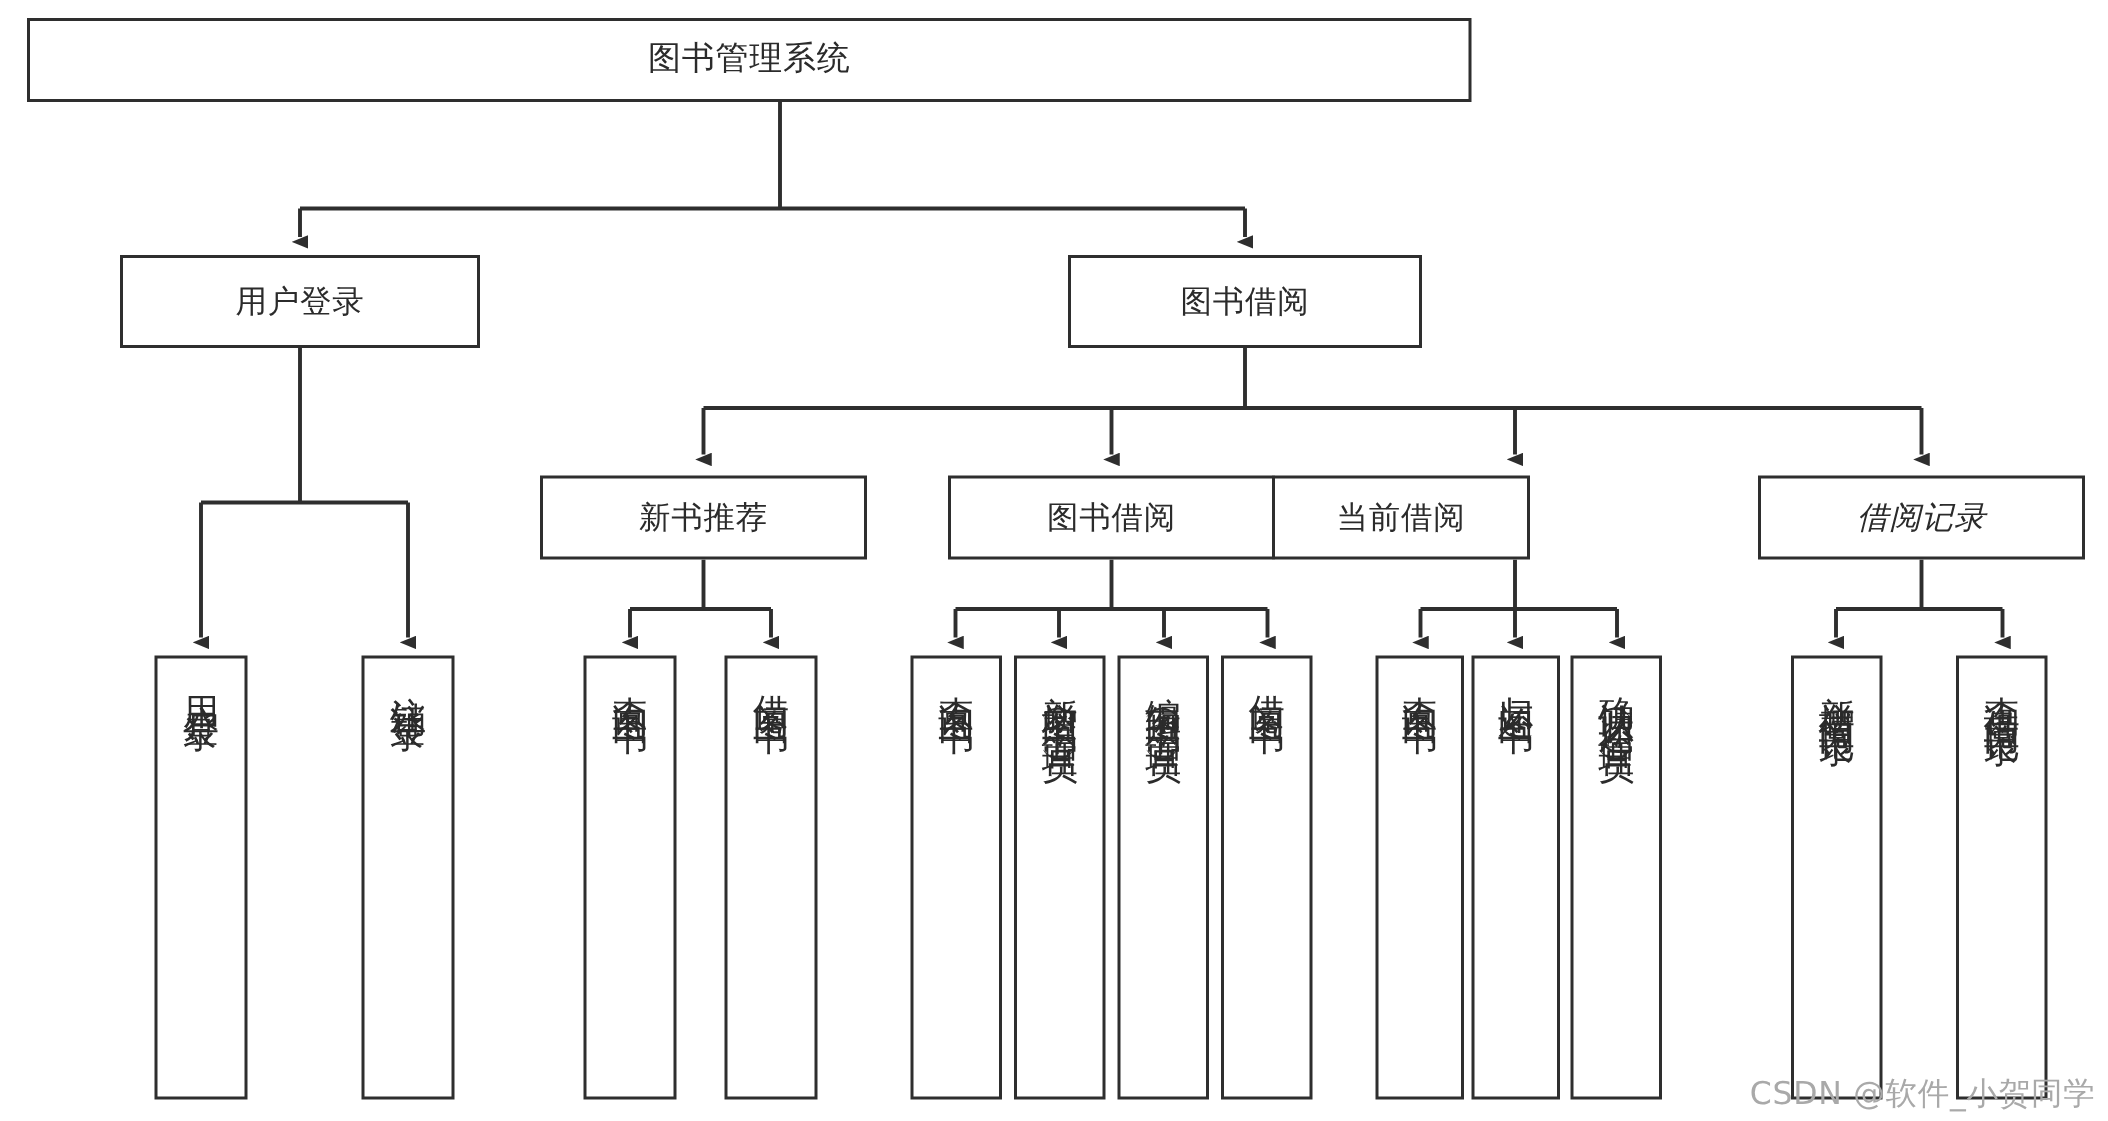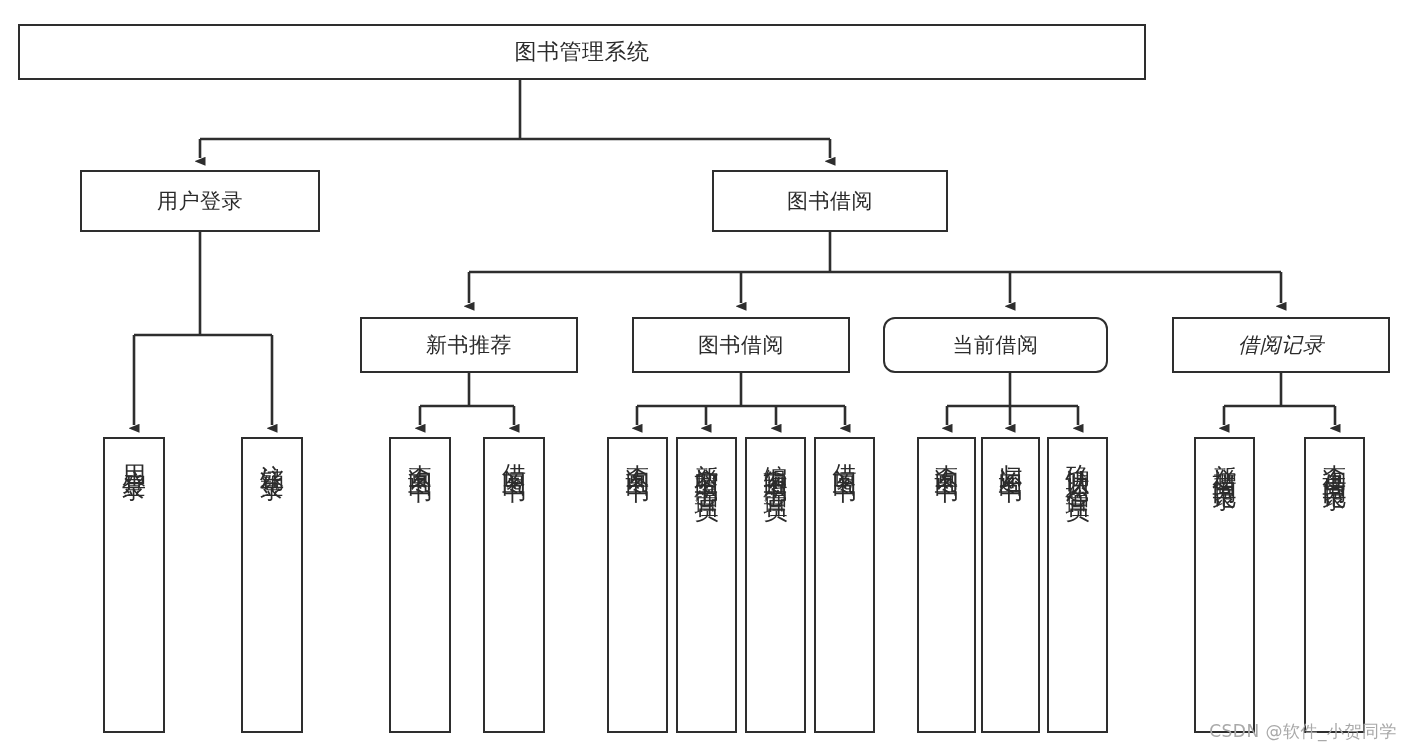--- a/index.html
+++ b/index.html
@@ -55,21 +55,21 @@
     text-orientation:upright;
     font-size:24px;
     line-height:1.0;
     letter-spacing:5px;
     white-space:pre;
   }
   .watermark{
     position:absolute;
     right:8px;
     bottom:4px;
-    font-size:17px;
+    font-size:21px;
     color:#a9a9a9;
     white-space:nowrap;
     z-index:3;
     letter-spacing:.5px;
   }
 </style>
 </head>
 <body>
 
 <div id="stage">
@@ -117,38 +117,38 @@
       <path d="M1010,406 L1010,425" marker-end="url(#arrow)"></path>
       <path d="M1078,406 L1078,425" marker-end="url(#arrow)"></path>
 
       <path d="M1281,373 L1281,406"></path>
       <path d="M1224,406 L1335,406"></path>
       <path d="M1224,406 L1224,425" marker-end="url(#arrow)"></path>
       <path d="M1335,406 L1335,425" marker-end="url(#arrow)"></path>
     </g>
   </svg>
 
-  <div class="node h-node root" style="left:18px;top:24px;width:1128px;height:56px;align-items:center;">
+  <div class="node h-node root" style="left:18px;top:12px;width:963px;height:56px;align-items:center;">
     <span class="cap">图书管理系统</span>
   </div>
 
   <div class="node h-node" style="left:80px;top:170px;width:240px;height:62px;">
     <span class="cap">用户登录</span>
   </div>
   <div class="node h-node" style="left:712px;top:170px;width:236px;height:62px;">
     <span class="cap">图书借阅</span>
   </div>
 
   <div class="node h-node" style="left:360px;top:317px;width:218px;height:56px;">
     <span class="cap">新书推荐</span>
   </div>
   <div class="node h-node" style="left:632px;top:317px;width:218px;height:56px;">
     <span class="cap">图书借阅</span>
   </div>
-  <div class="node h-node" style="left:883px;top:317px;width:225px;height:56px;border-radius:12px;">
+  <div class="node h-node" style="left:848px;top:317px;width:172px;height:56px;">
     <span class="cap">当前借阅</span>
   </div>
   <div class="node h-node" style="left:1172px;top:317px;width:218px;height:56px;font-style:italic;">
     <span class="cap">借阅记录</span>
   </div>
 
   <div class="node leaf" style="left:103px;top:437px;width:62px;height:296px;">
     <span class="cap">用户登录</span>
   </div>
   <div class="node leaf" style="left:241px;top:437px;width:62px;height:296px;">

